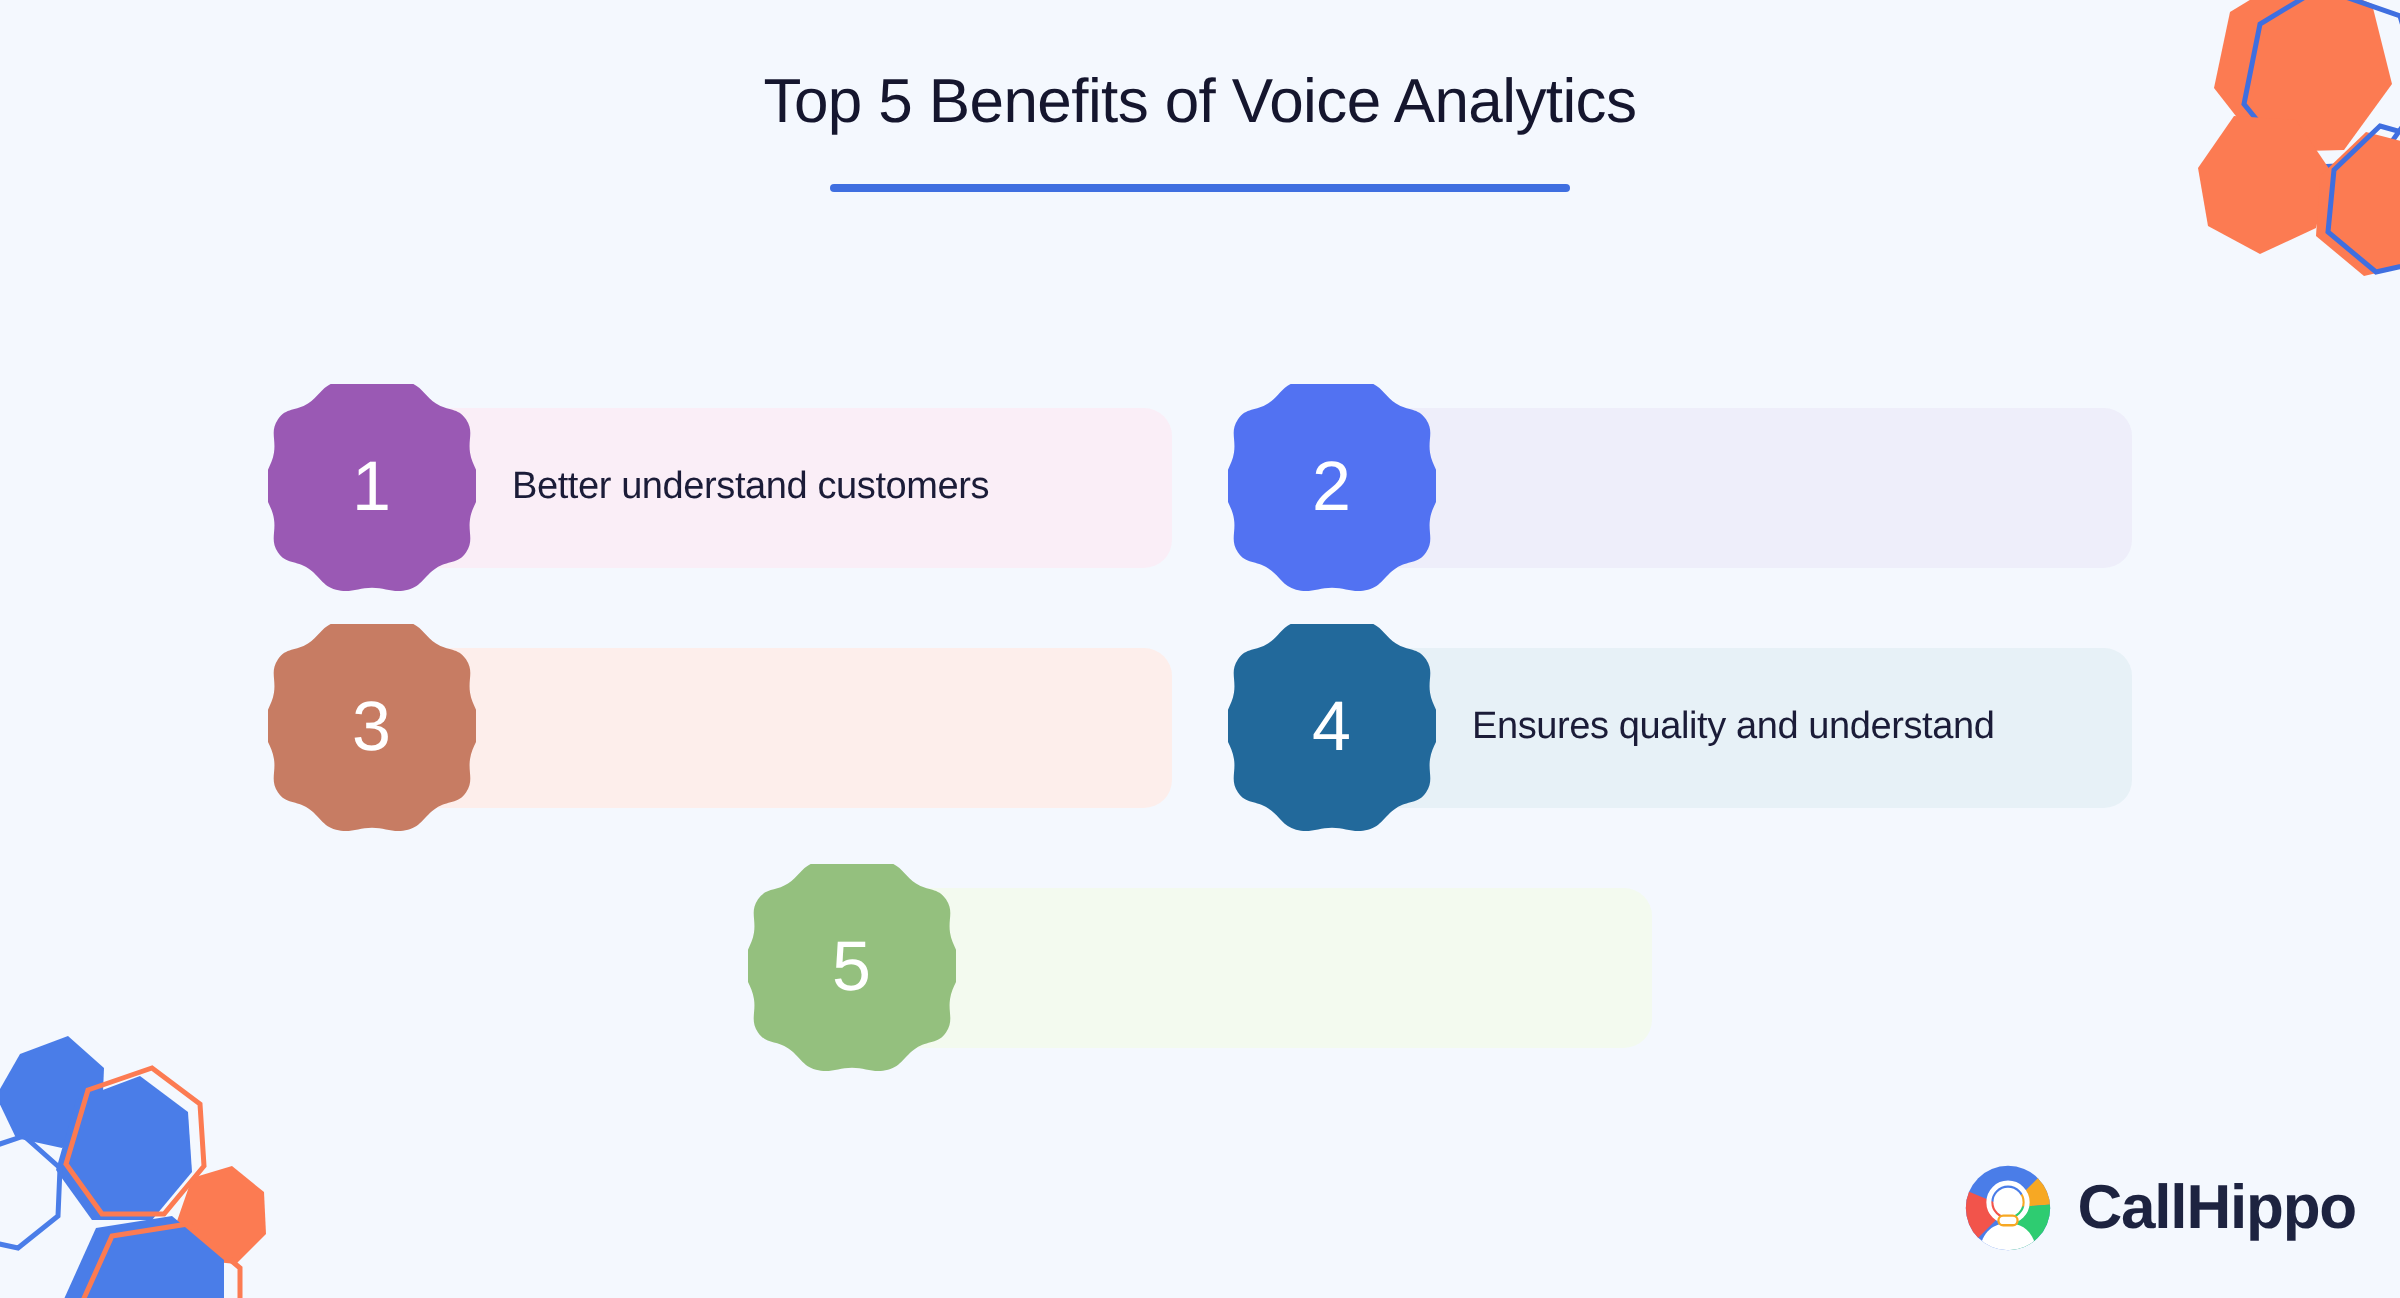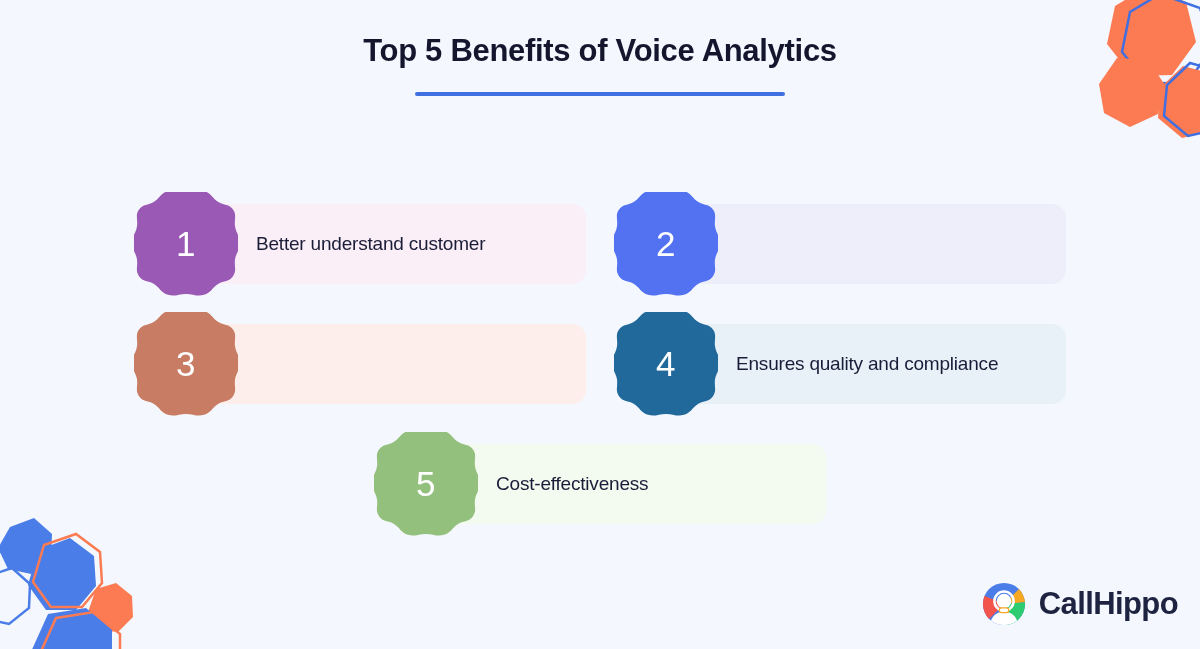--- a/index.html
+++ b/index.html
@@ -28,21 +28,21 @@
   .title-wrap {
     position: absolute;
     top: 32px;
     left: 0;
     width: 1200px;
     text-align: center;
     z-index: 3;
   }
   .page-title {
     font-size: 31px;
-    font-weight: bold;
+    font-weight: normal;
     letter-spacing: -0.3px;
     color: #15162e;
     line-height: 1.2;
   }
   .title-rule {
     width: 370px;
     height: 4px;
     border-radius: 2px;
     background: #3f6fe0;
     margin: 23px auto 0 auto;
@@ -179,21 +179,21 @@
           <path d="M52 2
             C59 2 63 -1 70 1 C77 3 78 8 84 12 C90 16 95 14 99 20 C103 26 100 30 101 37
             C102 44 106 47 106 54 C106 61 102 64 101 71 C100 78 103 82 99 88
             C95 94 90 92 84 96 C78 100 77 105 70 107 C63 109 59 106 52 106
             C45 106 41 109 34 107 C27 105 26 100 20 96 C14 92 9 94 5 88
             C1 82 4 78 3 71 C2 64 -2 61 -2 54 C-2 47 2 44 3 37
             C4 30 1 26 5 20 C9 14 14 16 20 12 C26 8 27 3 34 1 C41 -1 45 2 52 2 Z" transform="translate(0,-2) scale(1,0.98)" fill="#9a59b4"></path>
         </svg>
         <span class="badge-num">1</span>
       </div>
-      <div class="card-label">Better understand customer</div>
+      <div class="card-label">Better understand customers</div>
     </div>
 
     <div class="card">
       <div class="card-bg" style="background: rgb(238, 238, 250);"></div>
       <div class="badge">
         <svg viewBox="0 0 104 104">
           <path d="M52 2
             C59 2 63 -1 70 1 C77 3 78 8 84 12 C90 16 95 14 99 20 C103 26 100 30 101 37
             C102 44 106 47 106 54 C106 61 102 64 101 71 C100 78 103 82 99 88
             C95 94 90 92 84 96 C78 100 77 105 70 107 C63 109 59 106 52 106
@@ -232,42 +232,41 @@
           <path d="M52 2
             C59 2 63 -1 70 1 C77 3 78 8 84 12 C90 16 95 14 99 20 C103 26 100 30 101 37
             C102 44 106 47 106 54 C106 61 102 64 101 71 C100 78 103 82 99 88
             C95 94 90 92 84 96 C78 100 77 105 70 107 C63 109 59 106 52 106
             C45 106 41 109 34 107 C27 105 26 100 20 96 C14 92 9 94 5 88
             C1 82 4 78 3 71 C2 64 -2 61 -2 54 C-2 47 2 44 3 37
             C4 30 1 26 5 20 C9 14 14 16 20 12 C26 8 27 3 34 1 C41 -1 45 2 52 2 Z" transform="translate(0,-2) scale(1,0.98)" fill="#22699b"></path>
         </svg>
         <span class="badge-num">4</span>
       </div>
-      <div class="card-label">Ensures quality and compliance</div>
+      <div class="card-label">Ensures quality and understand</div>
     </div>
 
   </div>
 
   <div class="row single">
 
     <div class="card">
       <div class="card-bg" style="background: rgb(243, 250, 239);"></div>
       <div class="badge">
         <svg viewBox="0 0 104 104">
           <path d="M52 2
             C59 2 63 -1 70 1 C77 3 78 8 84 12 C90 16 95 14 99 20 C103 26 100 30 101 37
             C102 44 106 47 106 54 C106 61 102 64 101 71 C100 78 103 82 99 88
             C95 94 90 92 84 96 C78 100 77 105 70 107 C63 109 59 106 52 106
             C45 106 41 109 34 107 C27 105 26 100 20 96 C14 92 9 94 5 88
             C1 82 4 78 3 71 C2 64 -2 61 -2 54 C-2 47 2 44 3 37
             C4 30 1 26 5 20 C9 14 14 16 20 12 C26 8 27 3 34 1 C41 -1 45 2 52 2 Z" transform="translate(0,-2) scale(1,0.98)" fill="#94c07e"></path>
         </svg>
         <span class="badge-num">5</span>
       </div>
-      <div class="card-label">Cost-effectiveness</div>
     </div>
 
   </div>
 
 </div>
 
 <div class="logo">
   <svg class="logo-mark" viewBox="0 0 48 48">
     <defs>
       <clipPath id="circ">

